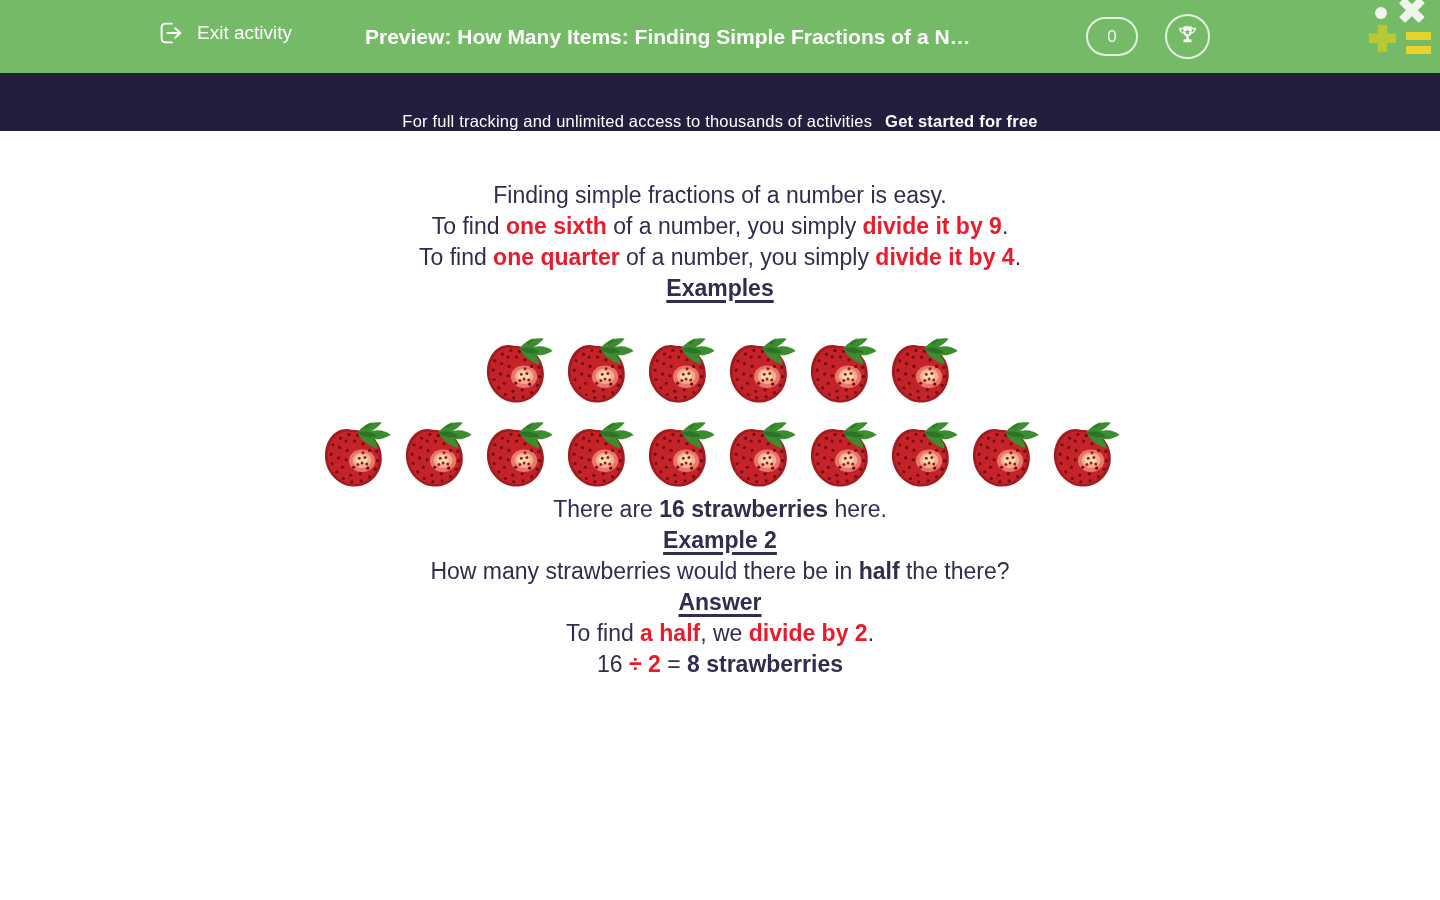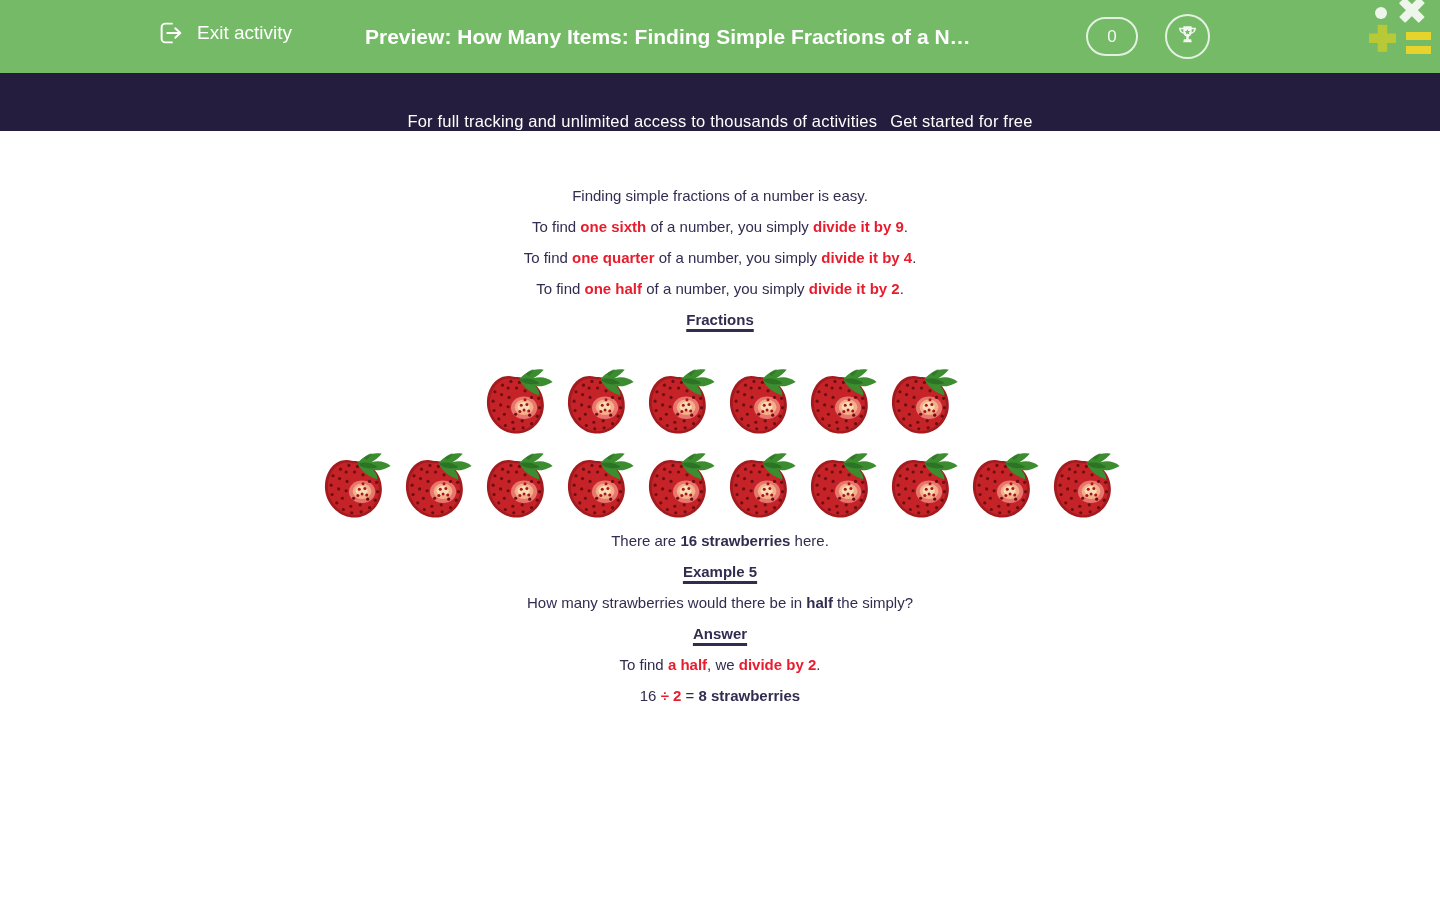--- a/index.html
+++ b/index.html
@@ -47,25 +47,25 @@
     display:flex;align-items:center;justify-content:center;cursor:pointer;
     background:none;
   }
   .logo{position:absolute;right:0;top:0;}
   
   .banner{
     height:58px;background:var(--navy-banner);
     display:flex;align-items:flex-end;justify-content:center;
     color:#fff;font-size:16.5px;letter-spacing:.2px;
   }
-  .banner .cta{font-weight:400;margin-left:13px;cursor:pointer;}
+  .banner .cta{font-weight:700;margin-left:13px;cursor:pointer;}
   
   .content{
     padding-top:49px;text-align:center;
-    font-size:15px;line-height:31px;color:var(--text-navy);
+    font-size:23px;line-height:31px;color:var(--text-navy);
   }
   .content p{margin:0;}
   .gap{margin-top:31px;}
   .heading{
     font-weight:700;
     text-decoration:underline;
     text-decoration-thickness:2.5px;
     text-underline-offset:4px;
   }
   .rb{color:var(--red);font-weight:700;}
@@ -191,23 +191,22 @@
   <span>For full tracking and unlimited access to thousands of activities</span>
   <span class="cta">Get started for free</span>
 </div>
 
 <main class="content">
 
   <p>Finding simple fractions of a number is easy.</p>
 
   <p><span>To find </span><span class="rb">one sixth</span><span> of a number, you simply </span><span class="rb">divide it by 9</span><span>.</span></p>
   <p><span>To find </span><span class="rb">one quarter</span><span> of a number, you simply </span><span class="rb">divide it by 4</span><span>.</span></p>
-  <p><span>To find </span><span class="rb">one half</span><span> of a number, you simply </span><span class="rb">divide it by 2</span><span>.</span></p>
-
-  <p class="gap heading">Fractions</p>
+
+  <p class="gap heading">Examples</p>
 
   <div class="berry-row top">
     <span class="berry">
       <svg viewBox="0 0 80 80">
           <use href="#strawberry"></use>
         </svg>
     </span>
   <span class="berry">
       <svg viewBox="0 0 80 80">
           <use href="#strawberry"></use>
@@ -282,20 +281,20 @@
     </span>
       <span class="berry">
       <svg viewBox="0 0 80 80">
           <use href="#strawberry"></use>
         </svg>
     </span>
     </div>
 
   <p class="count-line"><span>There are </span><span class="b">16 strawberries</span><span> here.</span></p>
 
-  <p class="gap heading">Example 5</p>
-  <p><span>How many strawberries would there be in </span><span class="b">half</span><span> the simply?</span></p>
+  <p class="gap heading">Example 2</p>
+  <p><span>How many strawberries would there be in </span><span class="b">half</span><span> the there?</span></p>
 
   <p class="gap heading">Answer</p>
   <p><span>To find </span><span class="rb">a half</span><span>, we </span><span class="rb">divide by 2</span><span>.</span></p>
   <p><span>16 </span><span class="rb">÷ 2</span><span> = </span><span class="b">8 strawberries</span></p>
 
 </main>
 
 </body></html>

